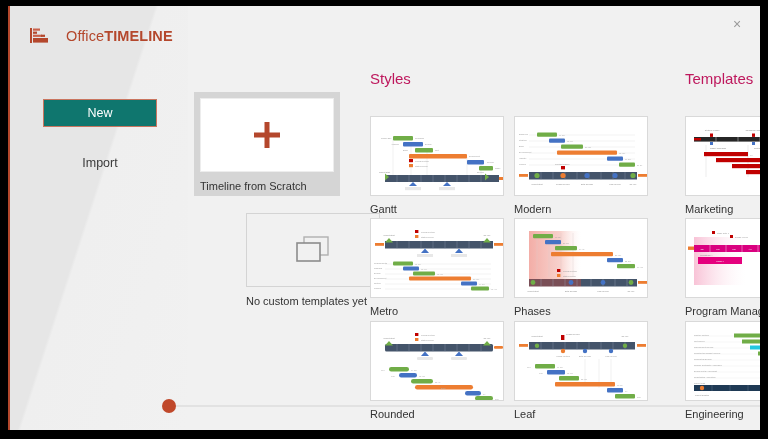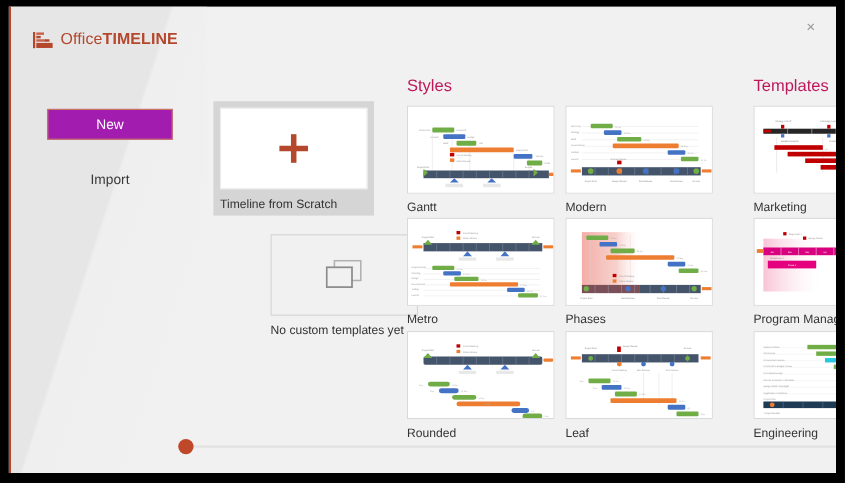--- a/index.html
+++ b/index.html
@@ -50,22 +50,22 @@
     left: 2px;
     top: 0;
     right: 0;
     height: 56px;
   }
   #logo-row {
     position: absolute;
     left: 20px;
     top: 22px;
     display: flex;
-    align-items: center;
-    gap: 7px;
+    align-items: flex-start;
+    gap: 18px;
   }
   #logo-mark { display: block; }
   #logo-text {
     font-size: 14.5px;
     color: #b4472c;
     letter-spacing: .1px;
     white-space: nowrap;
   }
   #logo-text .bold { font-weight: bold; }
 
@@ -89,21 +89,21 @@
     position: absolute;
     left: 22px;
     top: 93px;
     width: 140px;
     text-align: center;
   }
   #new-button {
     width: 114px;
     height: 28px;
     margin: 0 auto;
-    background: #a21caf;
+    background: #0f766e;
     border: 1px solid #c9755f;
     color: #ffffff;
     font-size: 12.5px;
     display: flex;
     align-items: center;
     justify-content: center;
     cursor: pointer;
     box-sizing: border-box;
   }
   #import-button {
@@ -163,21 +163,21 @@
     font-size: 15px;
     color: #be185d;
     font-weight: normal;
     margin: 0;
     white-space: nowrap;
   }
   #styles-heading   { left: 362px; top: 64px; }
   #templates-heading{ left: 677px; top: 64px; }
 
   
-  .thumb-cell { position: absolute; }
+  .thumb-cell { position: absolute; margin-top: 20px; }
   .thumb-frame {
     width: 134px;
     height: 80px;
     background: #ffffff;
     border: 1px solid #d9d9d9;
     box-sizing: border-box;
     overflow: hidden;
     cursor: pointer;
   }
   .thumb-frame svg { display: block; }

